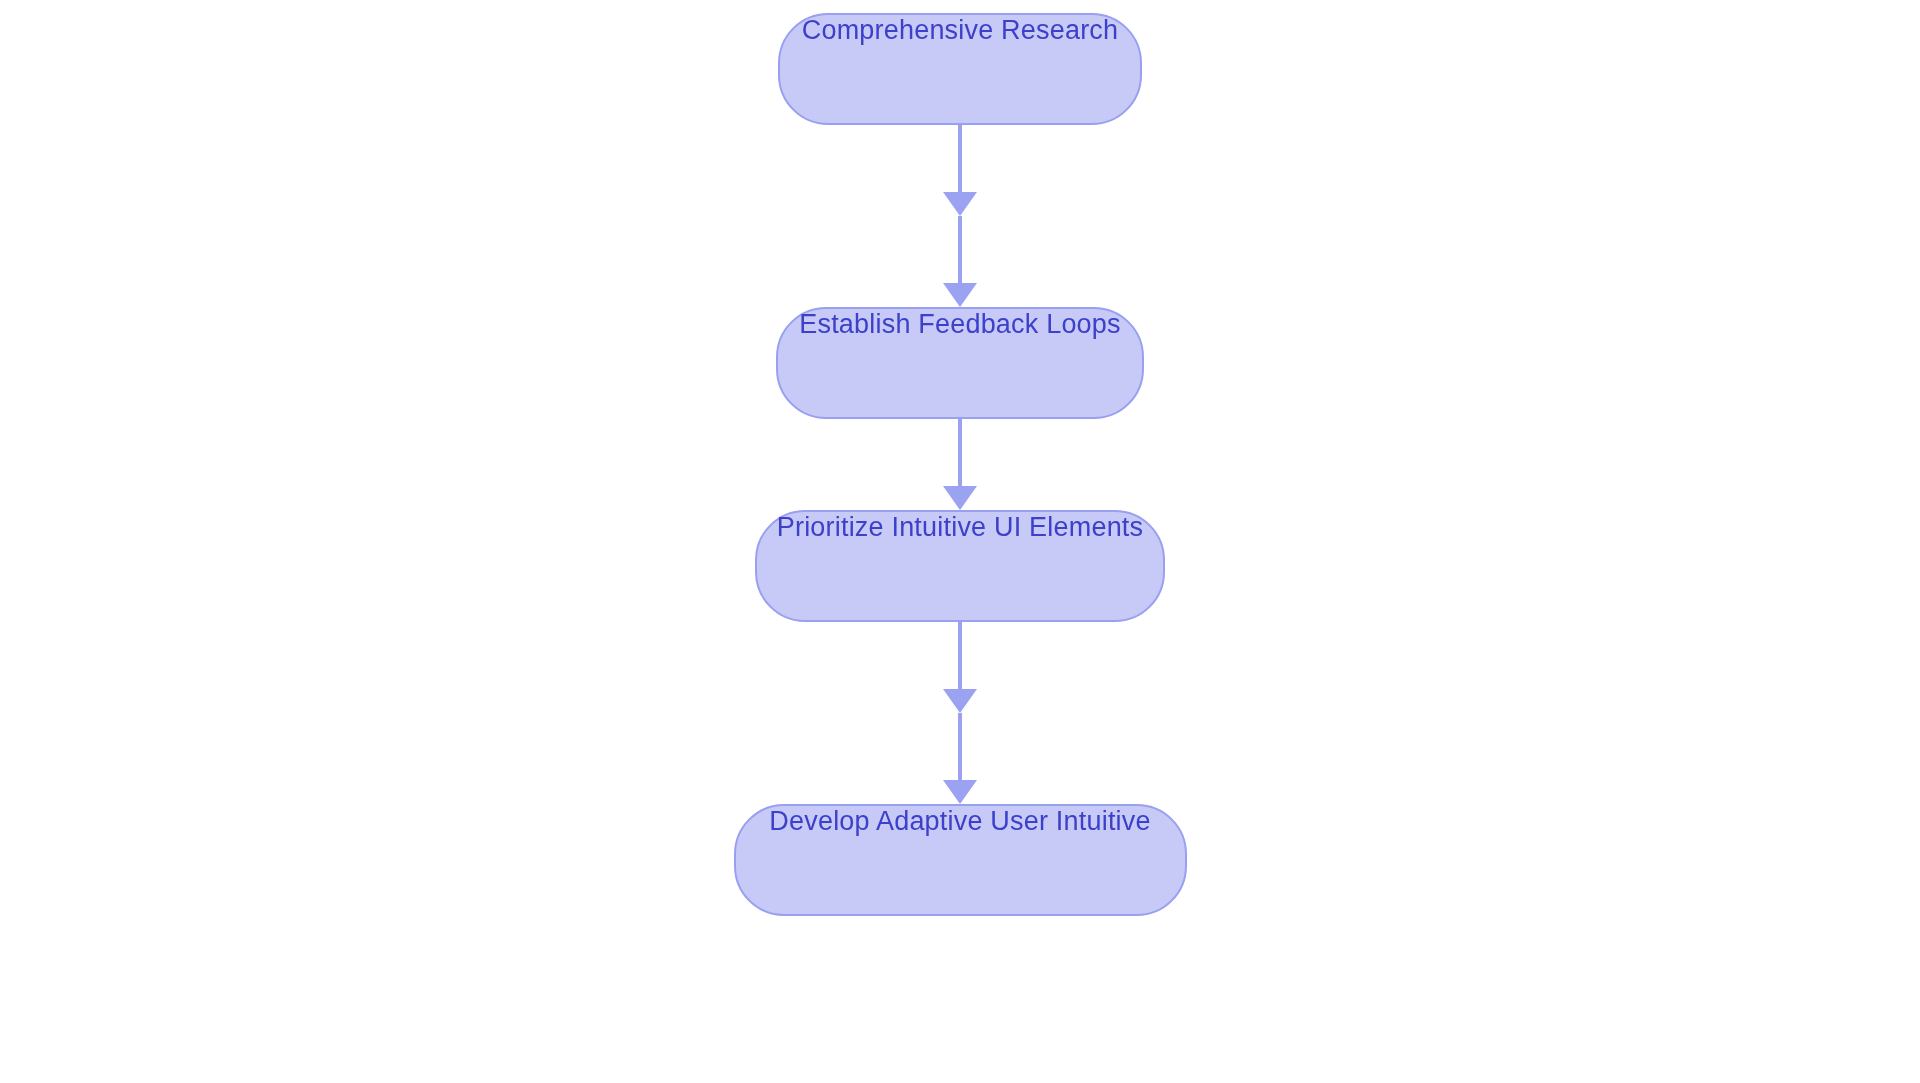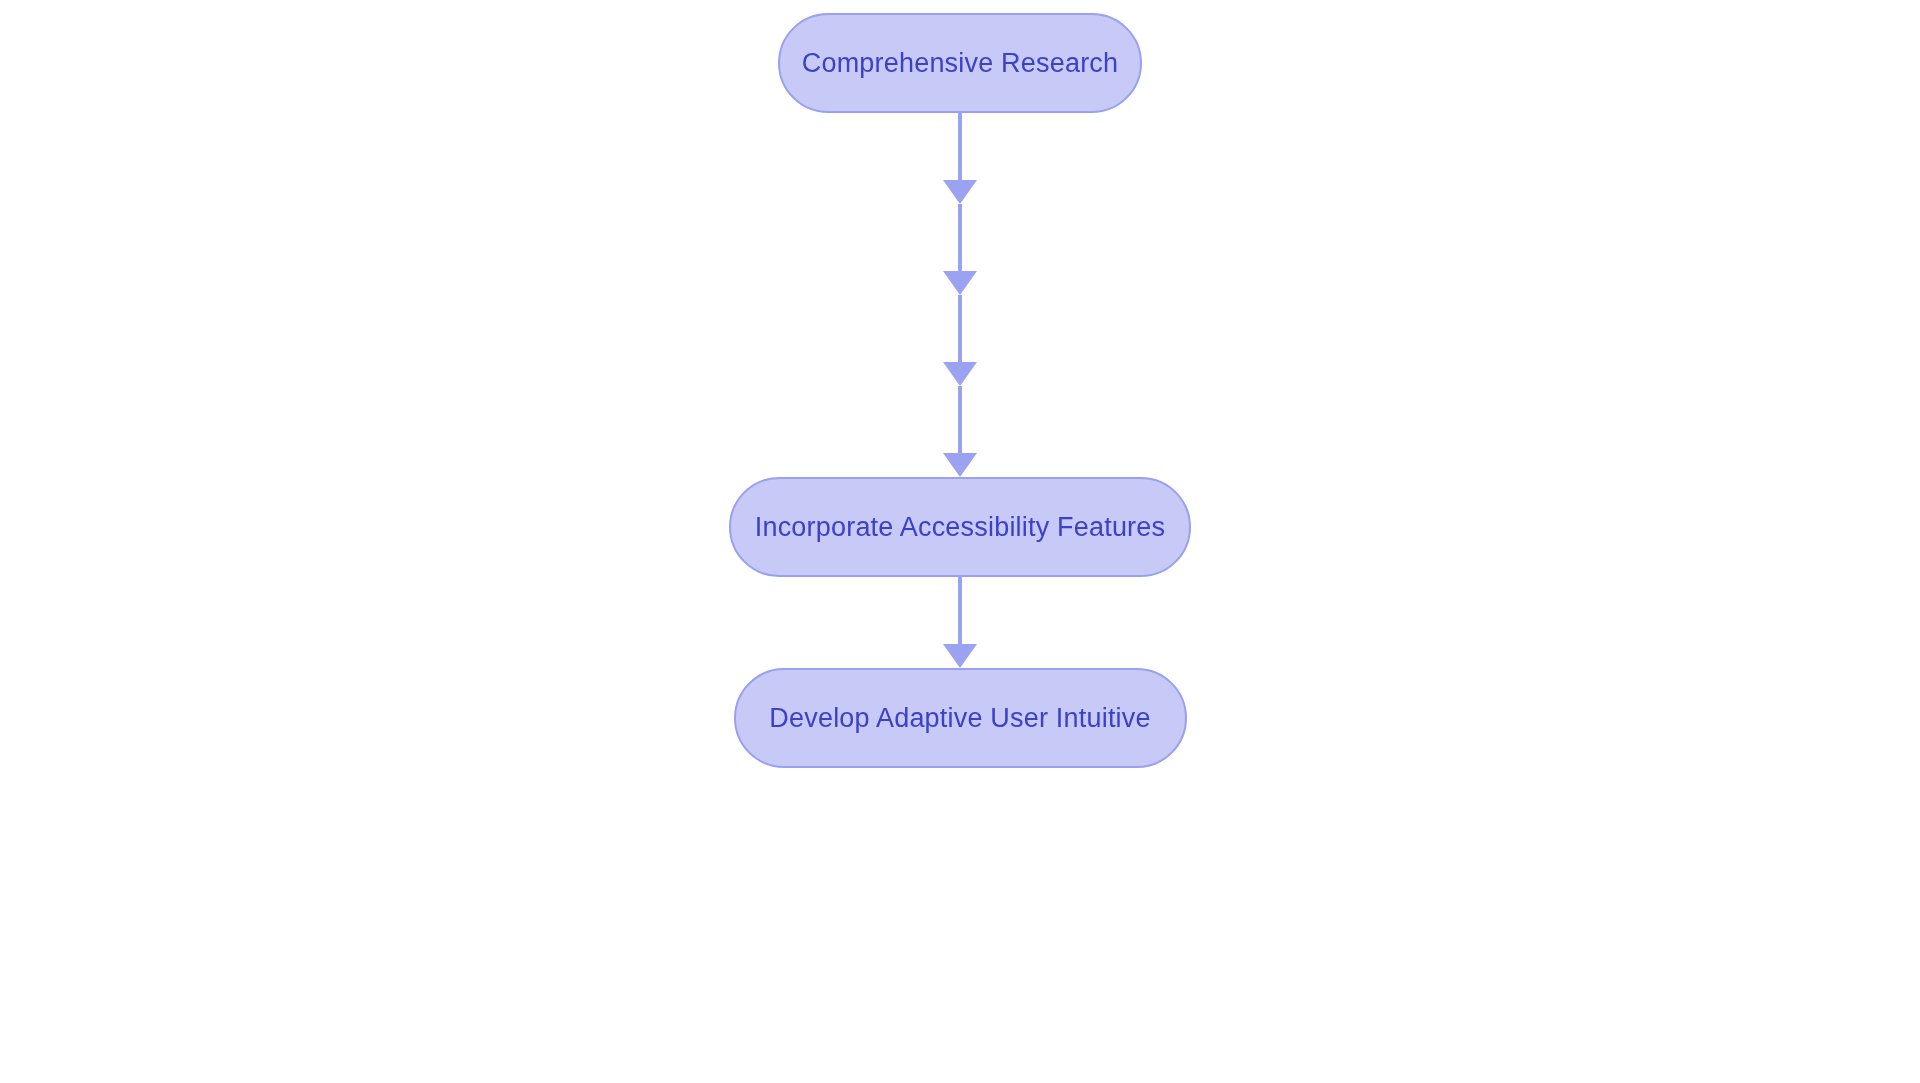--- a/index.html
+++ b/index.html
@@ -14,27 +14,27 @@
     height: 1083px;
     background: var(--bg, #ffffff);
     overflow: hidden;
     display: flex;
     flex-direction: column;
     align-items: center;
     padding-top: 13px;
     box-sizing: border-box;
   }
   .node {
-    height: 100px;
+    height: 112px;
     box-sizing: border-box;
     background: var(--node-fill, #c7c9f7);
     border: 2px solid var(--node-border, #99a0ef);
     border-radius: 50px;
     display: flex;
-    align-items: center;
+    align-items: flex-start;
     justify-content: center;
     flex: 0 0 auto;
   }
   .node-label {
     color: var(--node-text, #3d40c8);
     font-size: 27px;
     font-weight: 400;
     letter-spacing: 0.2px;
     white-space: nowrap;
     text-align: center;
@@ -64,35 +64,38 @@
     <line class="arrow-stem" x1="20" y1="0" x2="20" y2="70"></line>
     <polygon class="arrow-head" points="3,67 37,67 20,91"></polygon>
   </svg>
 
 
   <svg class="arrow" width="40" height="91" viewBox="0 0 40 91" aria-hidden="true">
     <line class="arrow-stem" x1="20" y1="0" x2="20" y2="70"></line>
     <polygon class="arrow-head" points="3,67 37,67 20,91"></polygon>
   </svg>
 
+  <div class="node" style="width:368px">
+    <span class="node-label">Establish Feedback Loops</span>
+  </div>
 
   <svg class="arrow" width="40" height="91" viewBox="0 0 40 91" aria-hidden="true">
     <line class="arrow-stem" x1="20" y1="0" x2="20" y2="70"></line>
     <polygon class="arrow-head" points="3,67 37,67 20,91"></polygon>
   </svg>
 
+  <div class="node" style="width:410px">
+    <span class="node-label">Prioritize Intuitive UI Elements</span>
+  </div>
 
   <svg class="arrow" width="40" height="91" viewBox="0 0 40 91" aria-hidden="true">
     <line class="arrow-stem" x1="20" y1="0" x2="20" y2="70"></line>
     <polygon class="arrow-head" points="3,67 37,67 20,91"></polygon>
   </svg>
 
-  <div class="node" style="width:462px">
-    <span class="node-label">Incorporate Accessibility Features</span>
-  </div>
 
   <svg class="arrow" width="40" height="91" viewBox="0 0 40 91" aria-hidden="true">
     <line class="arrow-stem" x1="20" y1="0" x2="20" y2="70"></line>
     <polygon class="arrow-head" points="3,67 37,67 20,91"></polygon>
   </svg>
 
   <div class="node" style="width:453px">
     <span class="node-label">Develop Adaptive User Intuitive</span>
   </div>
 

